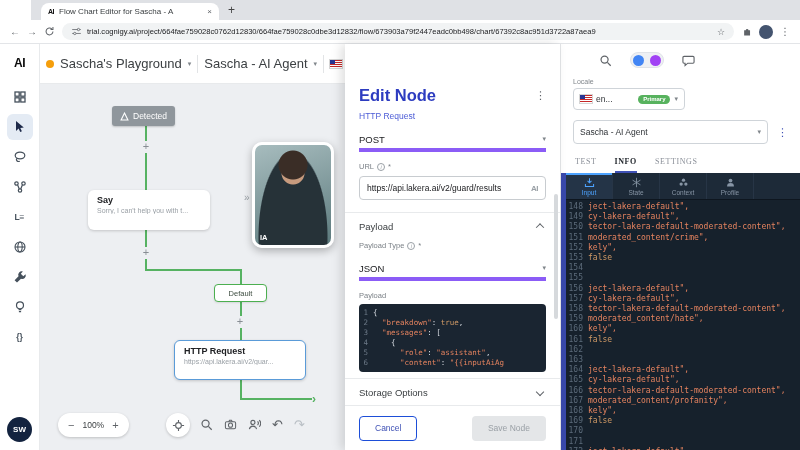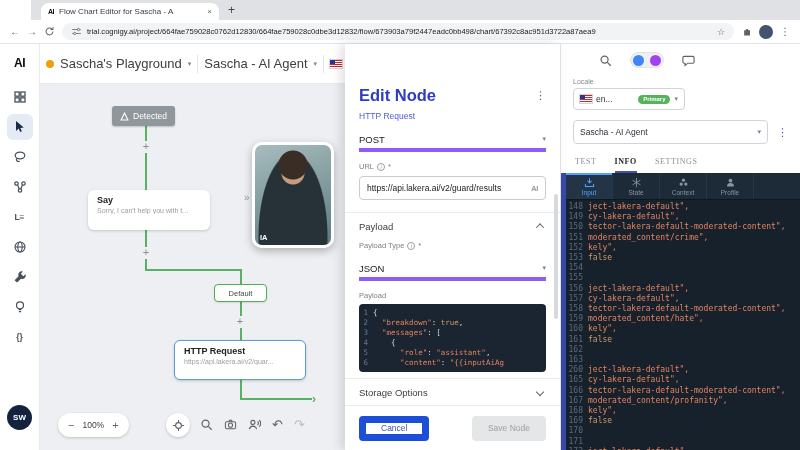--- a/index.html
+++ b/index.html
@@ -24,21 +24,21 @@
   .kebab{font-size:10px;color:#5f6368;line-height:1;}
 
   
   .sidebar{position:absolute;left:0;top:44px;width:40px;height:406px;background:#fff;border-right:1px solid #e8eaec;display:flex;flex-direction:column;align-items:center;z-index:3;}
   .logo{height:38px;display:flex;align-items:center;justify-content:center;font-weight:800;font-size:12px;color:#0a0a0a;letter-spacing:-0.5px;}
   .side-ic{width:26px;height:26px;border-radius:6px;display:flex;align-items:center;justify-content:center;color:#46515c;margin:2px 0;}
   .side-ic.sel{background:#e4ebf4;color:#1e2a4a;}
   .side-ic svg{width:14px;height:14px;}
   .side-txt{font-size:8.5px;font-weight:700;}
   .sb-spacer{flex:1;}
-  .avatar-sw{width:25px;height:25px;border-radius:50%;background:#13233f;color:#fff;font-size:8px;font-weight:700;display:flex;align-items:center;justify-content:center;margin-bottom:20px;}
+  .avatar-sw{width:25px;height:25px;border-radius:50%;background:#13233f;color:#fff;font-size:8px;font-weight:700;display:flex;align-items:center;justify-content:center;margin-bottom:8px;}
 
   
   .app-header{position:absolute;left:40px;top:44px;width:305px;height:40px;background:#fff;border-bottom:1px solid #e8eaec;display:flex;align-items:center;gap:6px;padding:0 6px;z-index:2;}
   .dot{width:8px;height:8px;border-radius:50%;background:#f59e0b;flex:none;}
   .sel-label{font-size:13px;color:#3c4043;white-space:nowrap;}
   .caret{font-size:7px;color:#80868b;}
   .vdiv{width:1px;height:18px;background:#e2e4e6;flex:none;}
   .flag{width:12px;height:8px;background:repeating-linear-gradient(180deg,#c62828 0,#c62828 1px,#fff 1px,#fff 2px);position:relative;flex:none;outline:0.5px solid #d5d5d5;}
   .flag::before{content:"";position:absolute;left:0;top:0;width:5px;height:4px;background:#283593;}
 
@@ -91,21 +91,21 @@
   .chev.down{transform:rotate(45deg);}
   .pe{margin:4px 14px 0;background:#1a2531;border-radius:4px;padding:4px 0;font-family:"DejaVu Sans Mono",monospace;font-size:7.5px;line-height:10px;flex:none;overflow:hidden;}
   .crow{display:flex;}
   .ln{flex:none;text-align:right;color:#6b7886;}
   .pe .ln{width:14px;padding-right:5px;}
   .ct{white-space:pre;color:#d8dde3;overflow:hidden;}
   .t-s{color:#e5835f;}
   .t-b{color:#d19a66;}
   .storage{margin-top:auto;border-top:1px solid #e8eaec;border-bottom:1px solid #e8eaec;height:28px;font-weight:400;}
   .ep-footer{height:44px;display:flex;align-items:center;justify-content:space-between;padding:0 14px;flex:none;}
-  .btn-cancel{height:25px;padding:0 15px;border:7px solid #1d4ed8;border-radius:4px;background:#fff;color:#3f51b5;font-size:8.5px;font-family:inherit;}
+  .btn-cancel{height:25px;padding:0 15px;border:1px solid #1d4ed8;border-radius:4px;background:#fff;color:#3f51b5;font-size:8.5px;font-family:inherit;}
   .btn-save{height:25px;padding:0 16px;border:none;border-radius:4px;background:#e4e6e8;color:#9aa0a6;font-size:8.5px;font-family:inherit;}
 
   
   .right-panel{position:absolute;left:560px;top:44px;width:240px;height:406px;background:#fff;border-left:1px solid #e4e6e8;display:flex;flex-direction:column;z-index:4;}
   .rp-icons{height:32px;display:flex;align-items:center;gap:18px;padding-left:38px;flex:none;color:#5f6368;}
   .rp-icons svg{width:13px;height:13px;}
   .pill{width:34px;height:16px;border-radius:8px;background:#eef0f4;border:1px solid #e0e3e8;display:flex;align-items:center;justify-content:space-between;padding:0 2px;}
   .pill .b{width:11px;height:11px;border-radius:50%;background:#4285f4;}
   .pill .p{width:11px;height:11px;border-radius:50%;background:#a142f4;}
   .rp-selects{display:flex;gap:10px;padding:2px 10px 8px 12px;flex:none;}
@@ -508,21 +508,21 @@
           </div>
           <div class="crow">
             <span class="ln">162</span>
             <span class="ct t-s"></span>
           </div>
           <div class="crow">
             <span class="ln">163</span>
             <span class="ct t-s"></span>
           </div>
           <div class="crow">
-            <span class="ln">260</span>
+            <span class="ln">164</span>
             <span class="ct t-s">ject-lakera-default",</span>
           </div>
           <div class="crow">
             <span class="ln">165</span>
             <span class="ct t-s">cy-lakera-default",</span>
           </div>
           <div class="crow">
             <span class="ln">166</span>
             <span class="ct t-s">tector-lakera-default-moderated-content",</span>
           </div>

